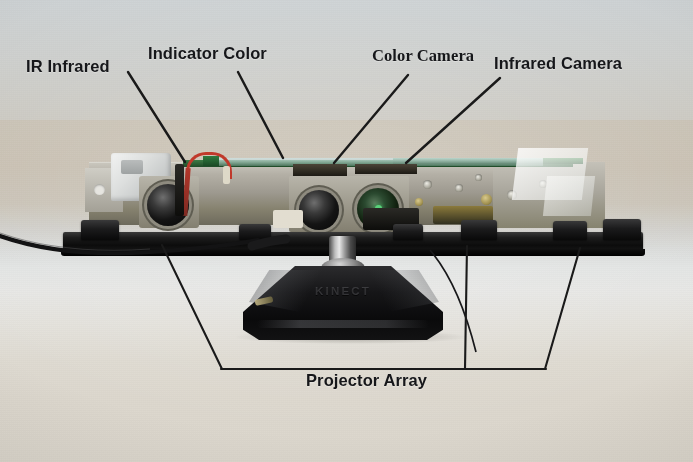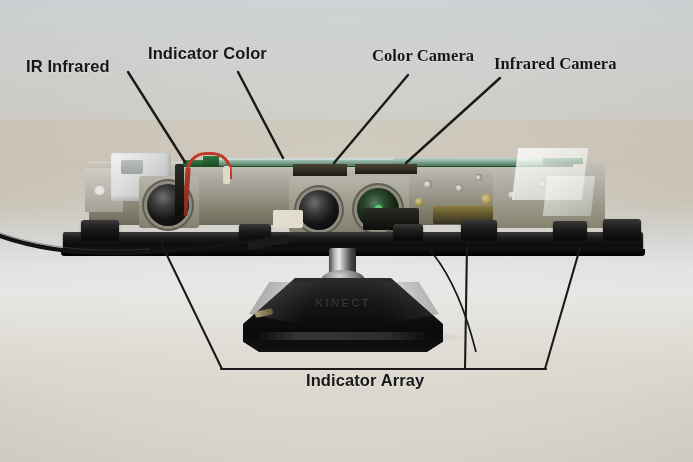--- a/index.html
+++ b/index.html
@@ -39,21 +39,21 @@
       repeating-linear-gradient(0deg, rgba(255,255,255,.05) 0 1px, rgba(0,0,0,.035) 1px 2px),
       repeating-linear-gradient(90deg, rgba(255,255,255,.04) 0 1px, rgba(0,0,0,.03) 1px 2px);
   }
 
   
   .label{position:absolute;color:#16171a;font-weight:bold;white-space:nowrap;
     letter-spacing:.1px;text-shadow:0 1px 1px rgba(255,255,255,.35);}
   .lbl-ir{left:26px;top:57px;font-size:16.5px;}
   .lbl-ind{left:148px;top:44px;font-size:16.5px;}
   .lbl-col{left:372px;top:46px;font-size:16.5px;font-family:Liberation Serif, serif;}
-  .lbl-inf{left:494px;top:54px;font-size:16.5px;font-family:Liberation Serif, serif;}
+  .lbl-inf{left:494px;top:54px;font-size:16.5px;}
   .lbl-mic{left:306px;top:371px;font-size:16.5px;}
 
   
   .leads{position:absolute;inset:0;}
 
   
   #device{position:absolute;left:63px;top:150px;width:580px;height:106px;}
 
   
   .rail{position:absolute;left:0;bottom:5px;width:580px;height:19px;
@@ -143,21 +143,21 @@
   .mic2{left:176px;width:32px;height:16px;}
   .mic3{left:330px;width:30px;height:16px;}
   .mic4{left:398px;width:36px;height:20px;}
   .mic5{left:490px;width:34px;height:19px;}
   .mic6{left:540px;width:38px;height:21px;}
 
   
   .clutter{position:absolute;background:linear-gradient(180deg,#2b2a26,#0d0d0b);border-radius:2px;}
 
   
-  #stand{position:absolute;left:243px;top:248px;width:200px;height:104px;}
+  #stand{position:absolute;left:243px;top:236px;width:200px;height:104px;}
   .neck{position:absolute;left:86px;top:0px;width:27px;height:30px;
     background:linear-gradient(90deg,#494949 0%,#bdbdbd 22%,#e9e9e9 38%,#9a9a9a 58%,#4a4a4a 80%,#2a2a2a 100%);
     border-radius:3px;}
   .ball{position:absolute;left:78px;top:22px;width:44px;height:20px;border-radius:50%;
     background:radial-gradient(ellipse at 42% 30%, #d6d6d6 0%, #8d8d8d 40%, #3b3b3b 80%, #1e1e1e 100%);}
   .base{position:absolute;left:0;top:30px;width:200px;height:74px;
     background:linear-gradient(180deg,#2b2b2d 0%,#161618 35%,#0a0a0b 72%,#121213 100%);
     clip-path:polygon(26% 0%, 74% 0%, 100% 62%, 100% 86%, 92% 100%, 8% 100%, 0% 86%, 0% 62%);
     box-shadow:0 4px 10px rgba(0,0,0,.35);}
   .base-facetL{position:absolute;left:6px;top:34px;width:92px;height:50px;
@@ -274,15 +274,15 @@
       <line x1="467" y1="246" x2="465" y2="369"></line>
       <line x1="580" y1="248" x2="545" y2="369"></line>
       <line x1="221" y1="369" x2="546" y2="369"></line>
     </g>
   </svg>
 
   <div class="label lbl-ir">IR Infrared</div>
   <div class="label lbl-ind">Indicator Color</div>
   <div class="label lbl-col">Color Camera</div>
   <div class="label lbl-inf">Infrared Camera</div>
-  <div class="label lbl-mic">Indicator Array</div>
+  <div class="label lbl-mic">Projector Array</div>
 
 </div>
 
 </body></html>

